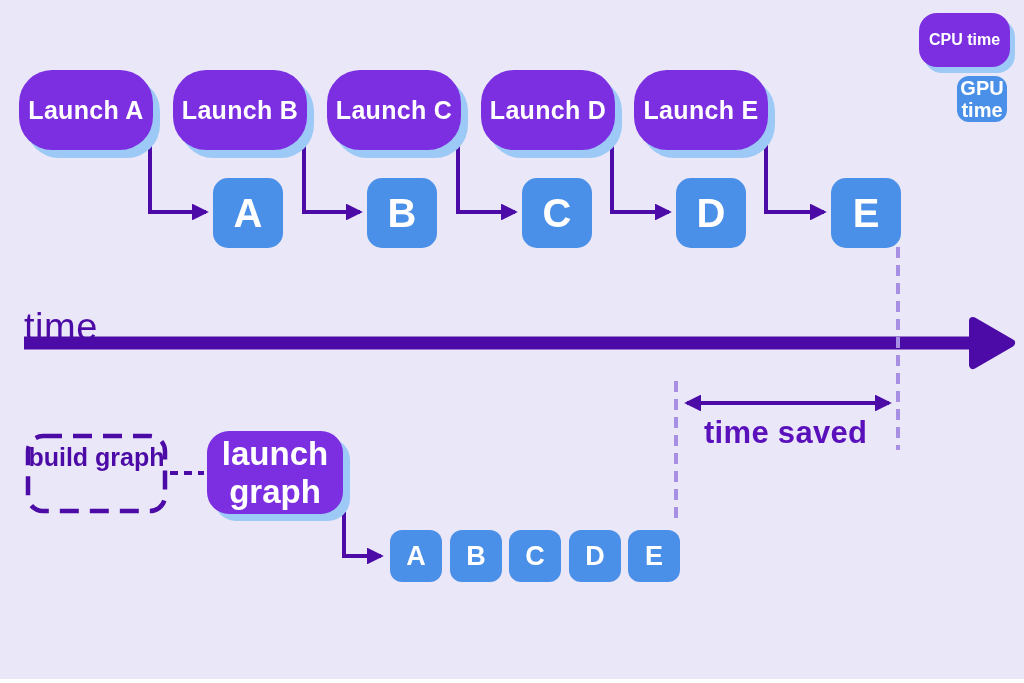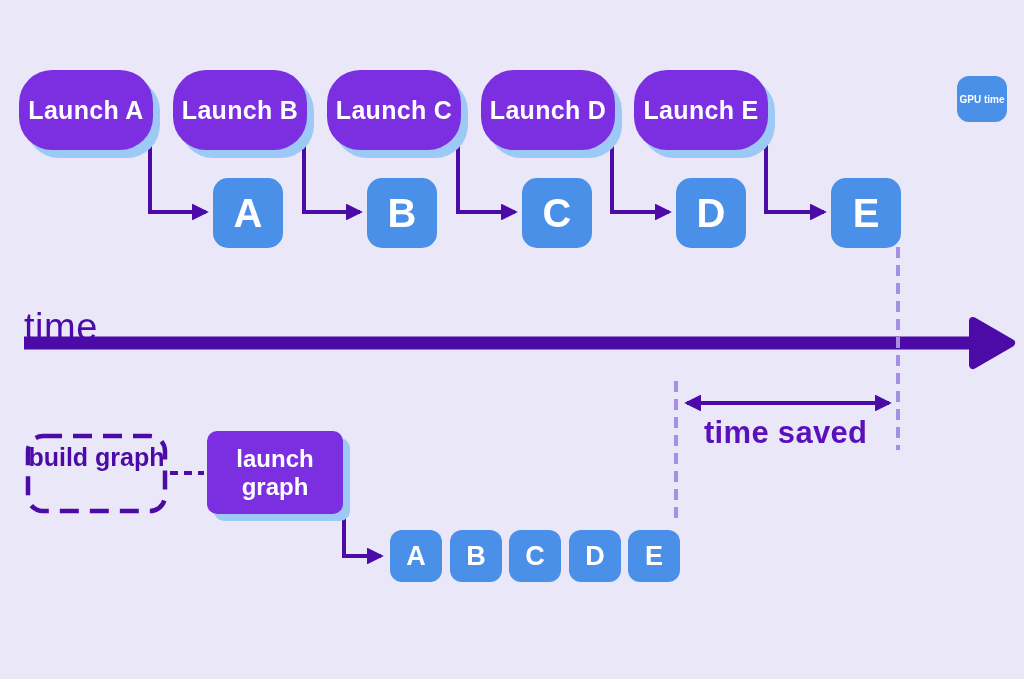--- a/index.html
+++ b/index.html
@@ -34,44 +34,44 @@
   
   .legend-cpu{
     position:absolute;left:919px;top:13px;width:91px;height:54px;background:var(--purple);
     border-radius:18px;box-shadow:5px 6px 0 var(--shadow);
     color:#fff;display:flex;align-items:center;justify-content:center;
     font-size:16px;font-weight:700;
   }
   .legend-gpu{
     position:absolute;left:957px;top:76px;width:50px;height:46px;background:var(--blue);
     border-radius:12px;color:#fff;display:flex;align-items:center;justify-content:center;
-    text-align:center;font-size:10px;font-weight:700;line-height:1.1;
+    text-align:center;font-size:20px;font-weight:700;line-height:1.1;
   }
   
   .time-label{
     position:absolute;left:24px;top:306px;color:var(--deep);
     font-size:38px;font-weight:400;letter-spacing:.5px;
   }
   
   .time-saved-label{
     position:absolute;left:704px;top:415px;width:218px;text-align:left;
     color:var(--bright);font-size:31px;font-weight:700;letter-spacing:.3px;
   }
   
   .build-box{
     position:absolute;left:26px;top:418px;width:141px;height:79px;
     display:flex;align-items:center;justify-content:center;text-align:center;
     color:var(--deep);font-size:25px;font-weight:700;line-height:1.15;
   }
   
   .launch-graph{
     position:absolute;left:207px;top:431px;width:136px;height:83px;background:var(--purple);
-    border-radius:10px;box-shadow:7px 7px 0 var(--shadow);
+    border-radius:22px;box-shadow:7px 7px 0 var(--shadow);
     color:#fff;display:flex;align-items:center;justify-content:center;text-align:center;
-    font-size:24px;font-weight:700;line-height:1.15;
+    font-size:33px;font-weight:700;line-height:1.15;
   }
   
   .graph-sq{
     position:absolute;top:530px;width:52px;height:52px;background:var(--blue);
     border-radius:12px;color:#fff;display:flex;align-items:center;justify-content:center;
     font-size:27px;font-weight:700;
   }
   .bx0{left:390px}.bx1{left:450px}.bx2{left:509px}.bx3{left:569px}.bx4{left:628px}
   .arrows{position:absolute;left:0;top:0;pointer-events:none;}
   .bottom-strip{position:absolute;left:0;bottom:0;width:1024px;height:4px;background:#ffffff;}
@@ -102,20 +102,23 @@
 
     <line x1="687" y1="403" x2="889" y2="403" stroke="#4c0ba6" stroke-width="4" marker-start="url(#arrow)" marker-end="url(#arrow)"></line>
 
     <rect x="28" y="436" width="137" height="75" rx="15" fill="none" stroke="#4c0ba6" stroke-width="4.5" stroke-dasharray="19 11"></rect>
 
     <line x1="170" y1="473" x2="204" y2="473" stroke="#4c0ba6" stroke-width="4" stroke-dasharray="8 6"></line>
 
     <path d="M344 512 V556 H381" fill="none" stroke="#4c0ba6" stroke-width="4" marker-end="url(#arrow)"></path>
   </svg>
 
+  <div class="legend-cpu">
+    <span>CPU time</span>
+  </div>
   <div class="legend-gpu">
     <span>GPU time</span>
   </div>
 
   <div class="launch-btn lx0">
     <span>Launch A</span>
   </div>
   <div class="launch-btn lx1">
     <span>Launch B</span>
   </div>

